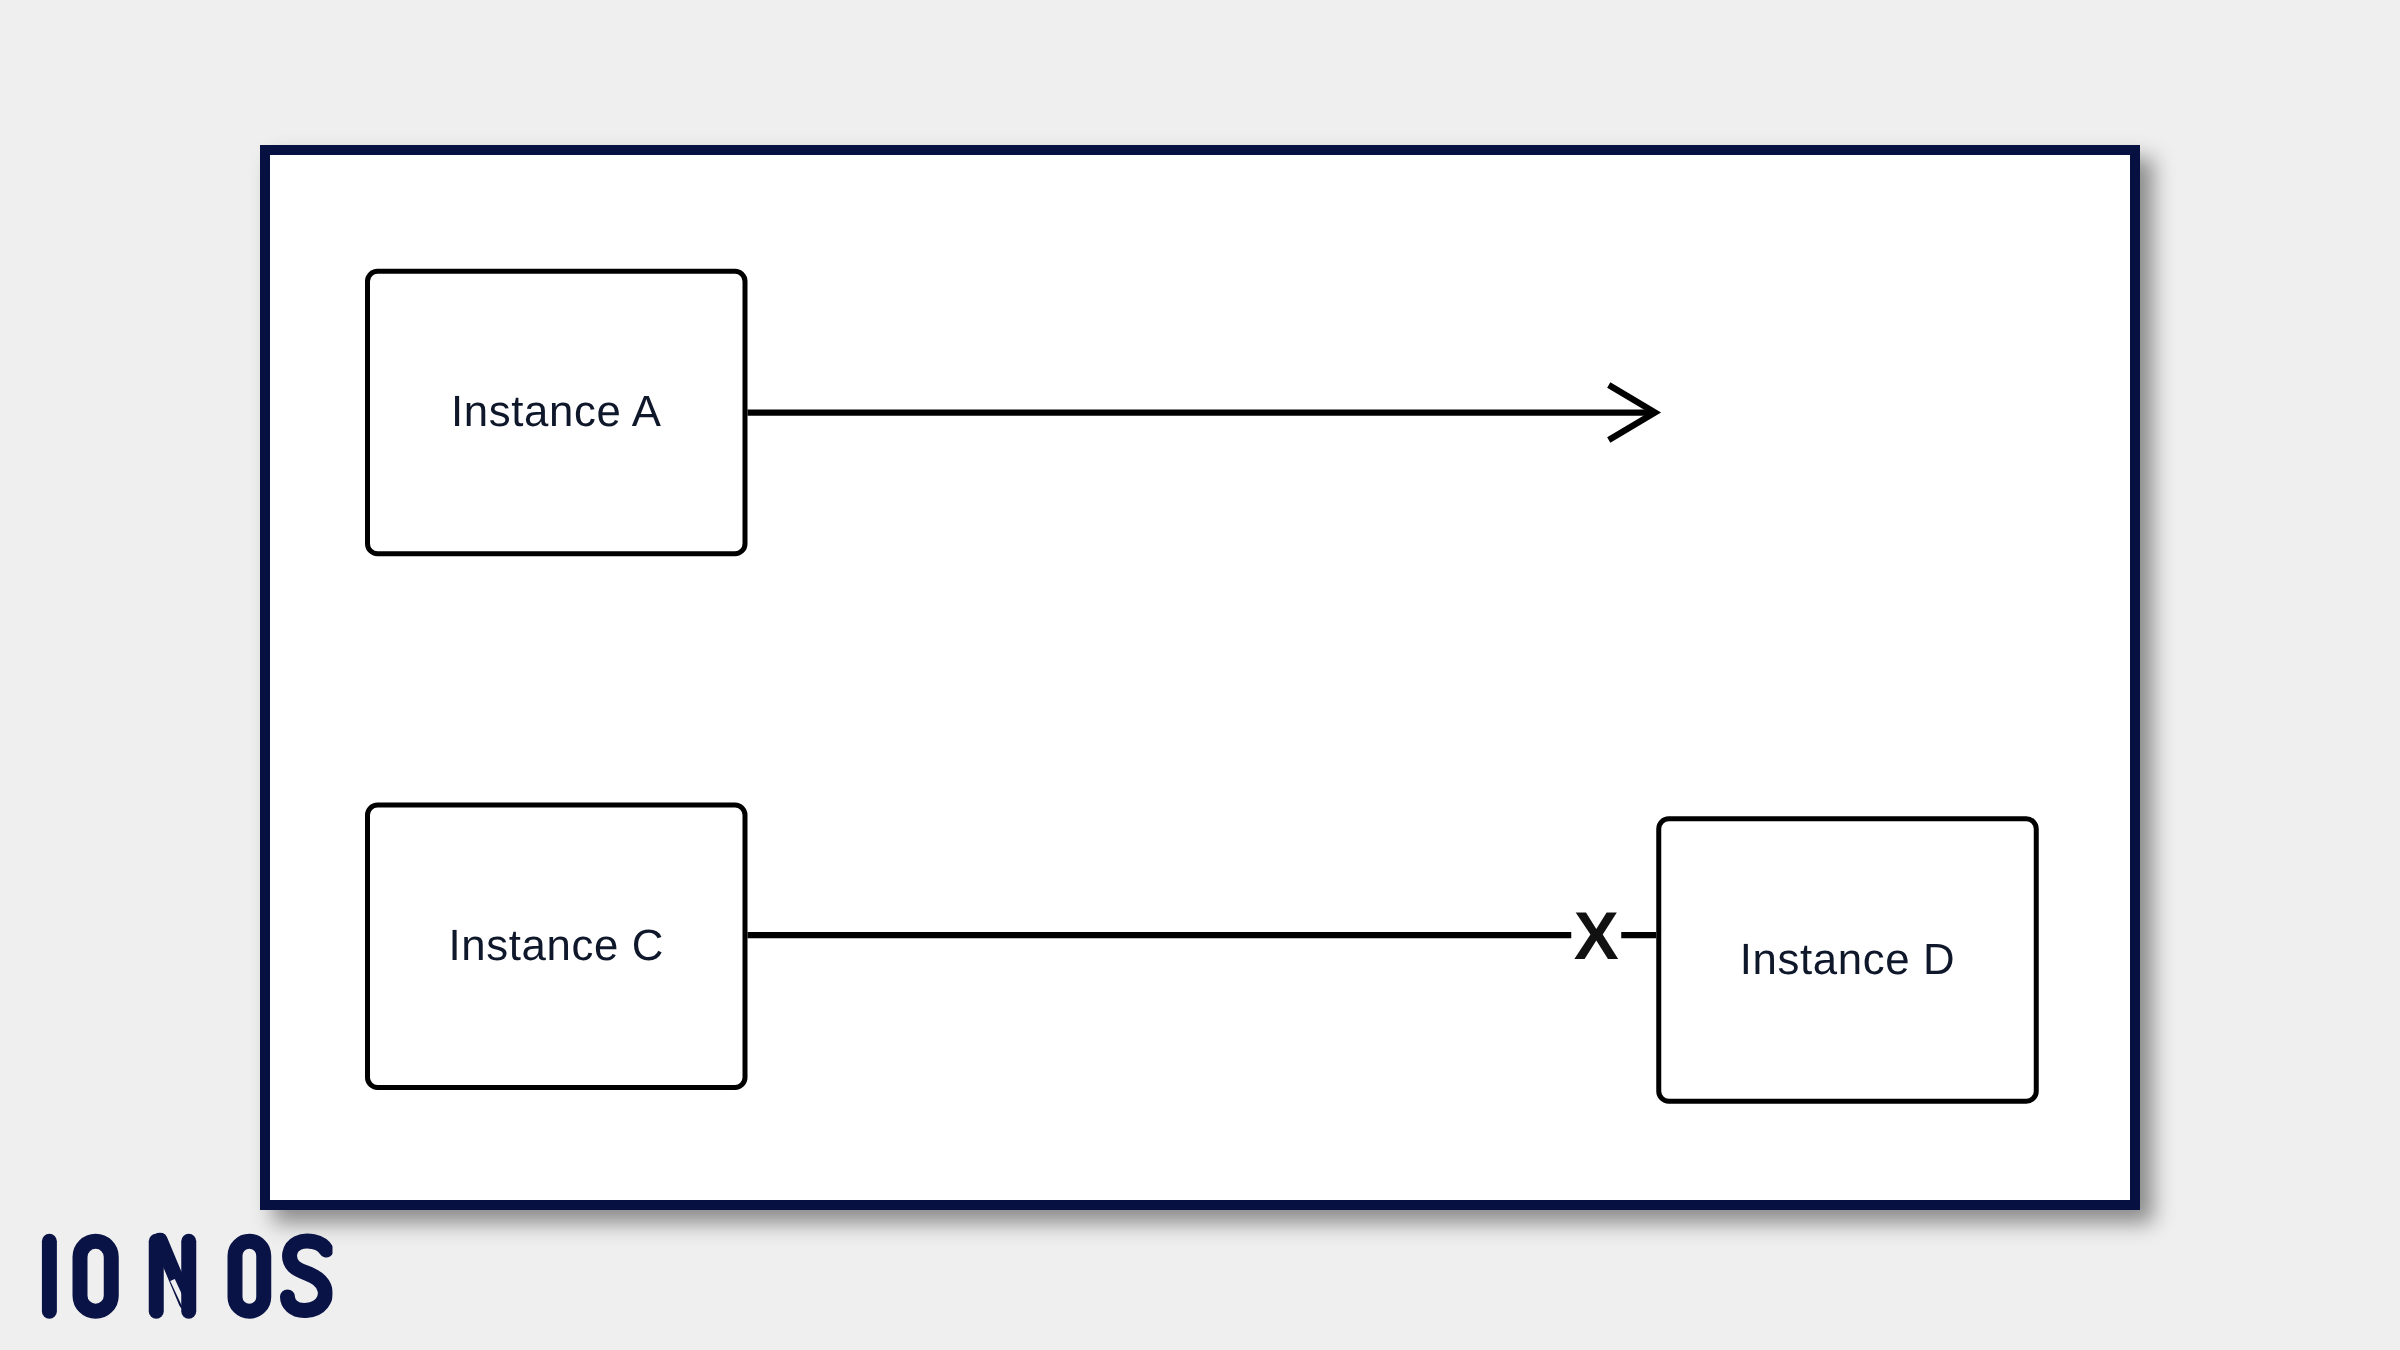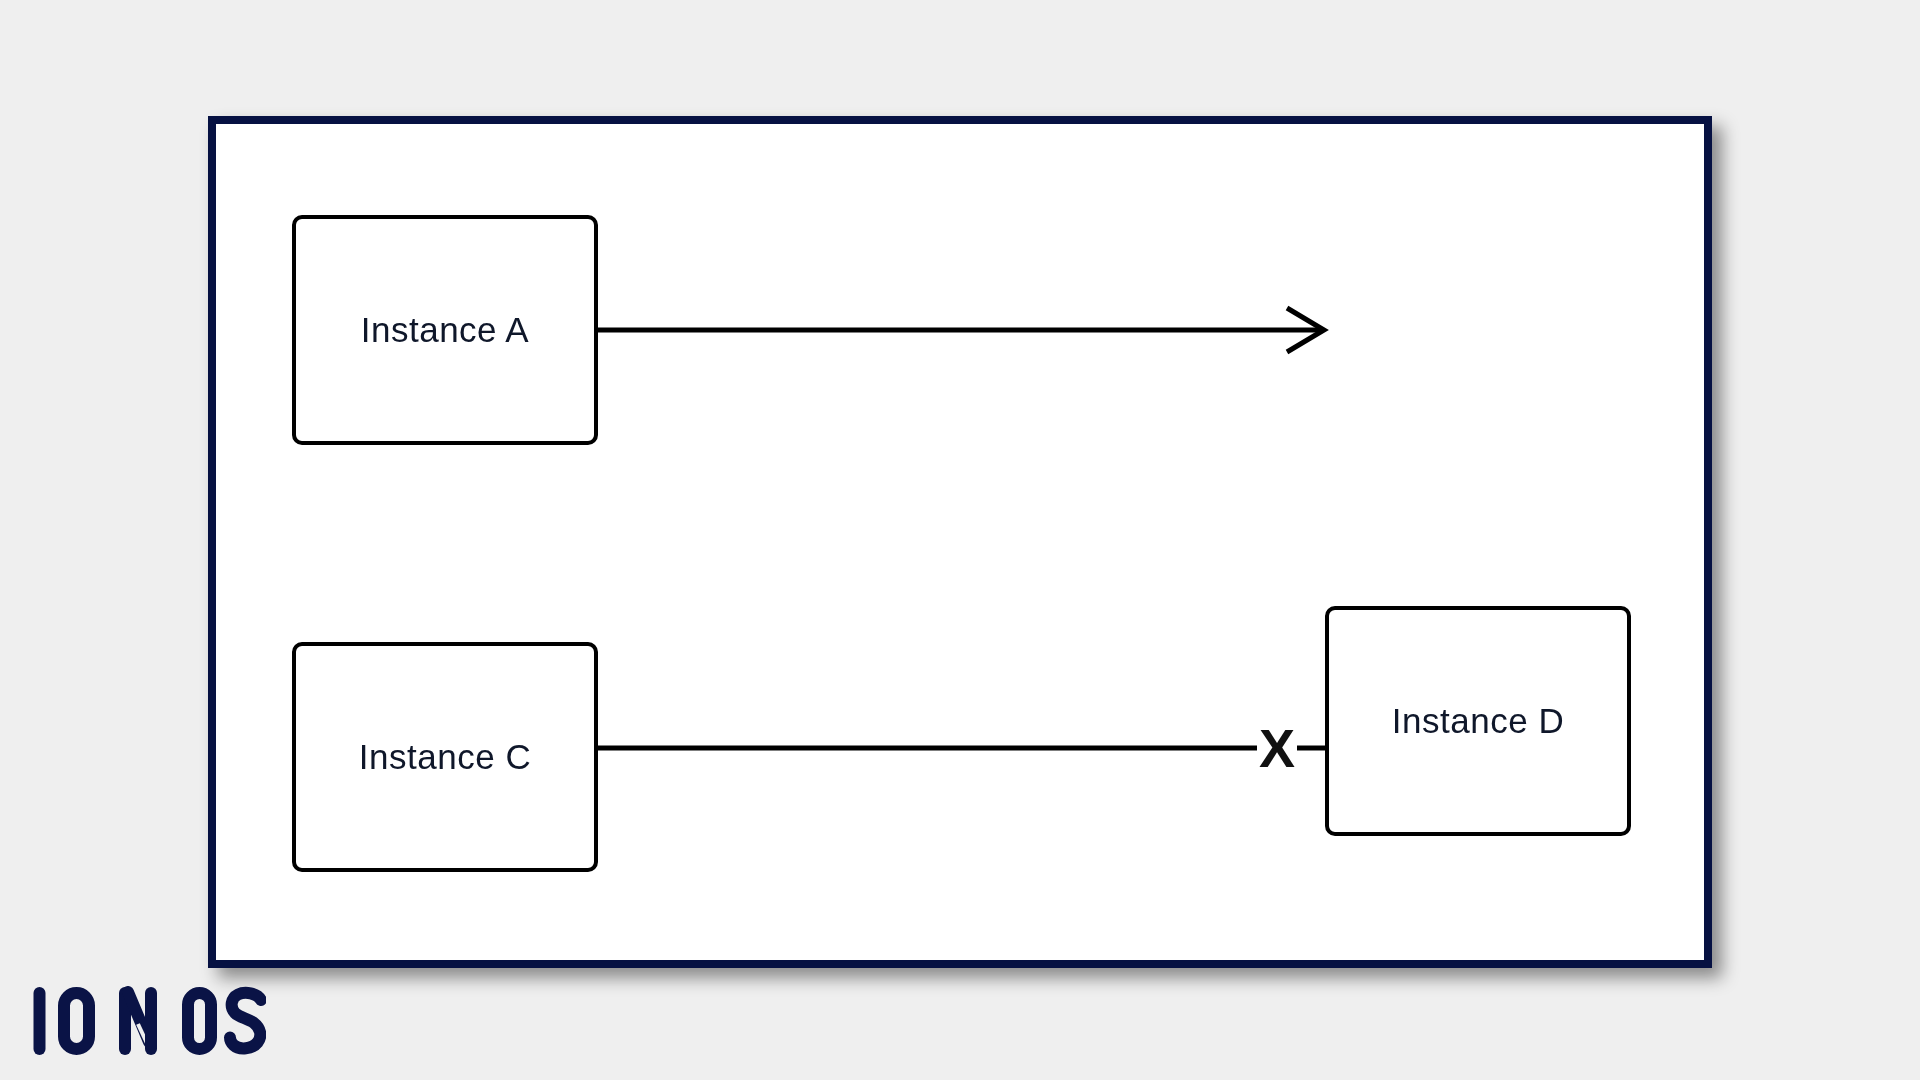--- a/index.html
+++ b/index.html
@@ -54,21 +54,21 @@
   }
   .node-label{
     font-weight:400;
     font-size:35px;
     color:#0f172a;
     letter-spacing:0.5px;
   }
   .node-a{left:76px;top:91px;}
   .node-b{left:1109px;top:91px;}
   .node-c{left:76px;top:518px;}
-  .node-d{left:1109px;top:482px;}
+  .node-d{left:1109px;top:529px;}
   .logo{
     position:absolute;
     left:33px;top:986px;
     width:233px;height:70px;
   }
   .logo svg{display:block;width:233px;height:70px;}
   .logo .stroke{
     stroke:#0a1346;
     stroke-width:12;
     fill:none;

